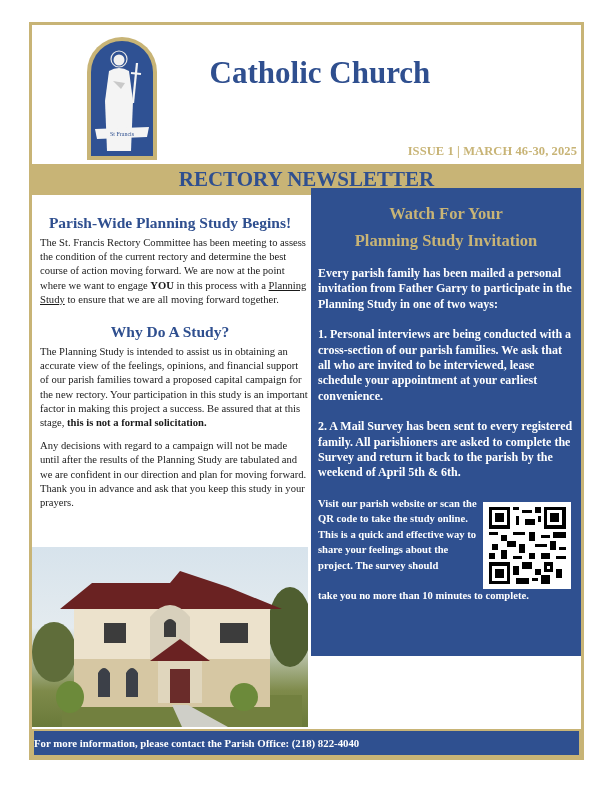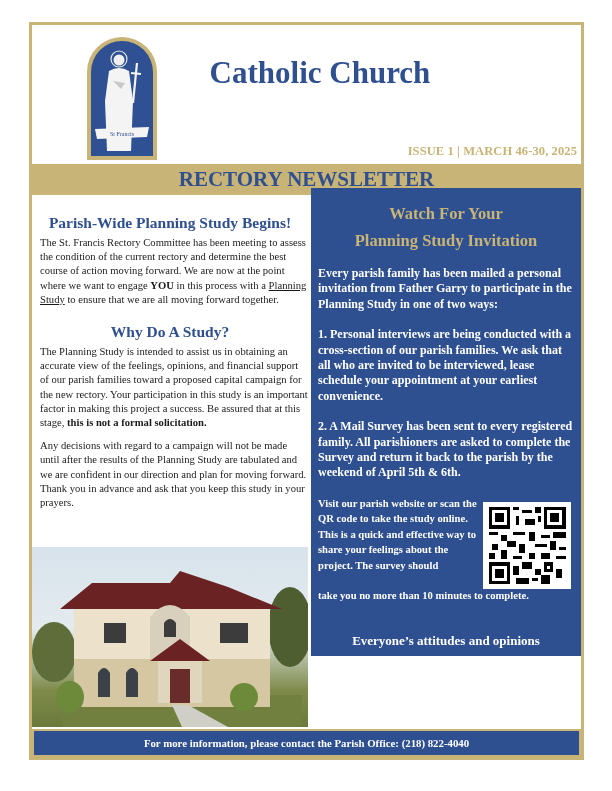--- a/index.html
+++ b/index.html
@@ -64,28 +64,28 @@
   .right p.p3 { margin-top: 15px; }
   .right .qr-block { position: relative; margin-top: 15px; height: 120px; }
   .right .qr-text { font-size: 10.6px; line-height: 15.4px; font-weight: bold; padding-left: 7px; width: 170px; }
   .right .qr-tail { position: absolute; left: 7px; top: 92px; font-size: 10.6px; line-height: 15.4px; font-weight: bold; white-space: nowrap; }
   .qr {
     position: absolute; left: 172px; top: 6px; width: 88px; height: 87px;
     background: #ffffff; padding: 5px;
   }
   .right .closing {
     text-align: center; font-size: 13px; line-height: 20px; font-weight: bold;
-    margin-top: 15px; padding: 0 6px;
+    margin-top: 36px; padding: 0 6px;
   }
   .footer {
     position: absolute; left: 0; top: 704px; width: 100%; height: 28px;
     background: #c8b476; padding: 2px 2px;
   }
   .footer-inner {
-    width: 100%; height: 100%; background: #2f5090; color: #fff; text-align: center;
+    width: 100%; height: 100%; background: #2f5090; color: #fff; text-align: left;
     font-weight: bold; font-size: 10.8px; line-height: 24px;
   }
 </style>
 </head>
 <body>
 
 <div class="frame">
 
   <div class="logo">
     <div class="logo-inner">

